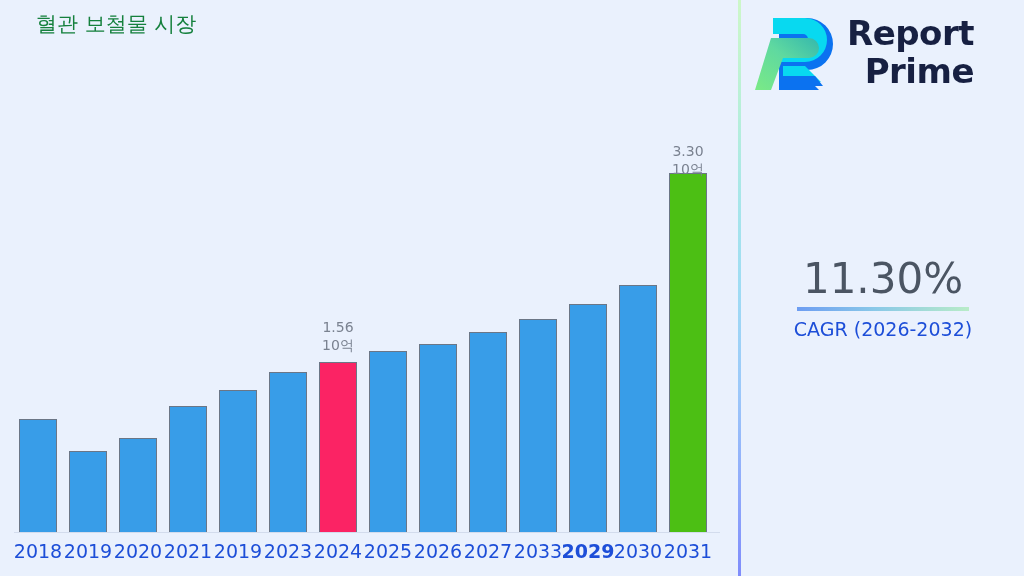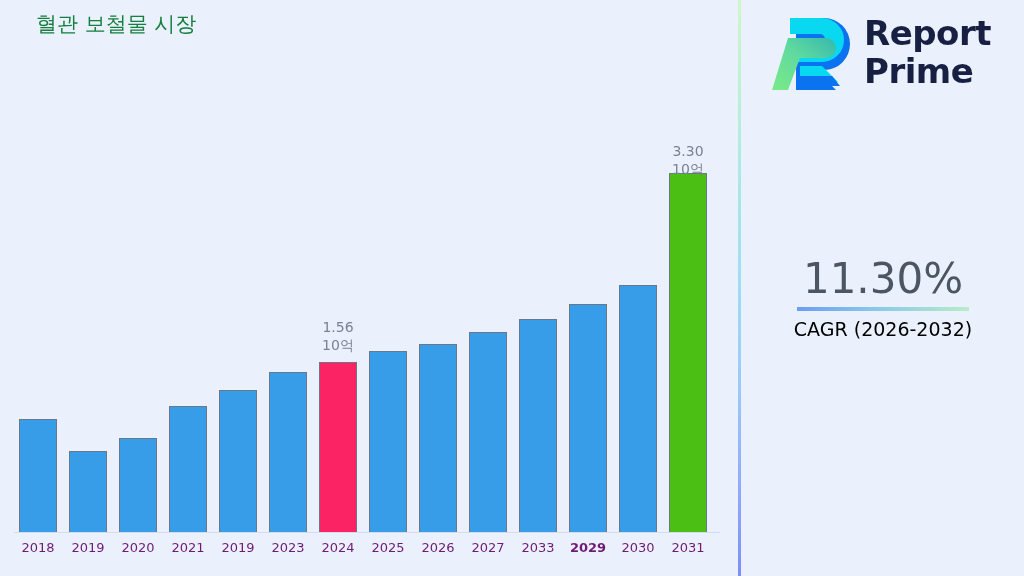--- a/index.html
+++ b/index.html
@@ -99,32 +99,33 @@
     font-size: 14px;
     line-height: 18px;
     color: #7a8290;
     white-space: nowrap;
   }
 
   .x-tick {
     position: absolute;
     top: 540px;
     text-align: center;
-    font-size: 13px;
-    color: #701a75;
+    font-size: 19px;
+    color: #1d4ed8;
     white-space: nowrap;
   }
 
   
   #logo-block {
     position: absolute;
-    left: 28px;
+    left: 11px;
     top: 10px;
     width: 240px;
     height: 88px;
+    text-align: right;
   }
   #logo-mark {
     position: absolute;
     left: 0px;
     top: 4px;
     width: 86px;
     height: 80px;
   }
   #logo-wordmark {
     position: absolute;
@@ -153,21 +154,21 @@
     line-height: 48px;
   }
   #cagr-rule {
     margin: 4px auto 6px auto;
     width: 172px;
     height: 4px;
     background: linear-gradient(to right, #6d9df2 0%, #89c8e8 45%, #b9ecc8 100%);
   }
   #cagr-label {
     font-size: 19px;
-    color: #000000;
+    color: #1d4ed8;
     line-height: 24px;
   }
 </style>
 </head>
 <body>
 
 <div id="root">
 
   <div id="chart-panel">
 

